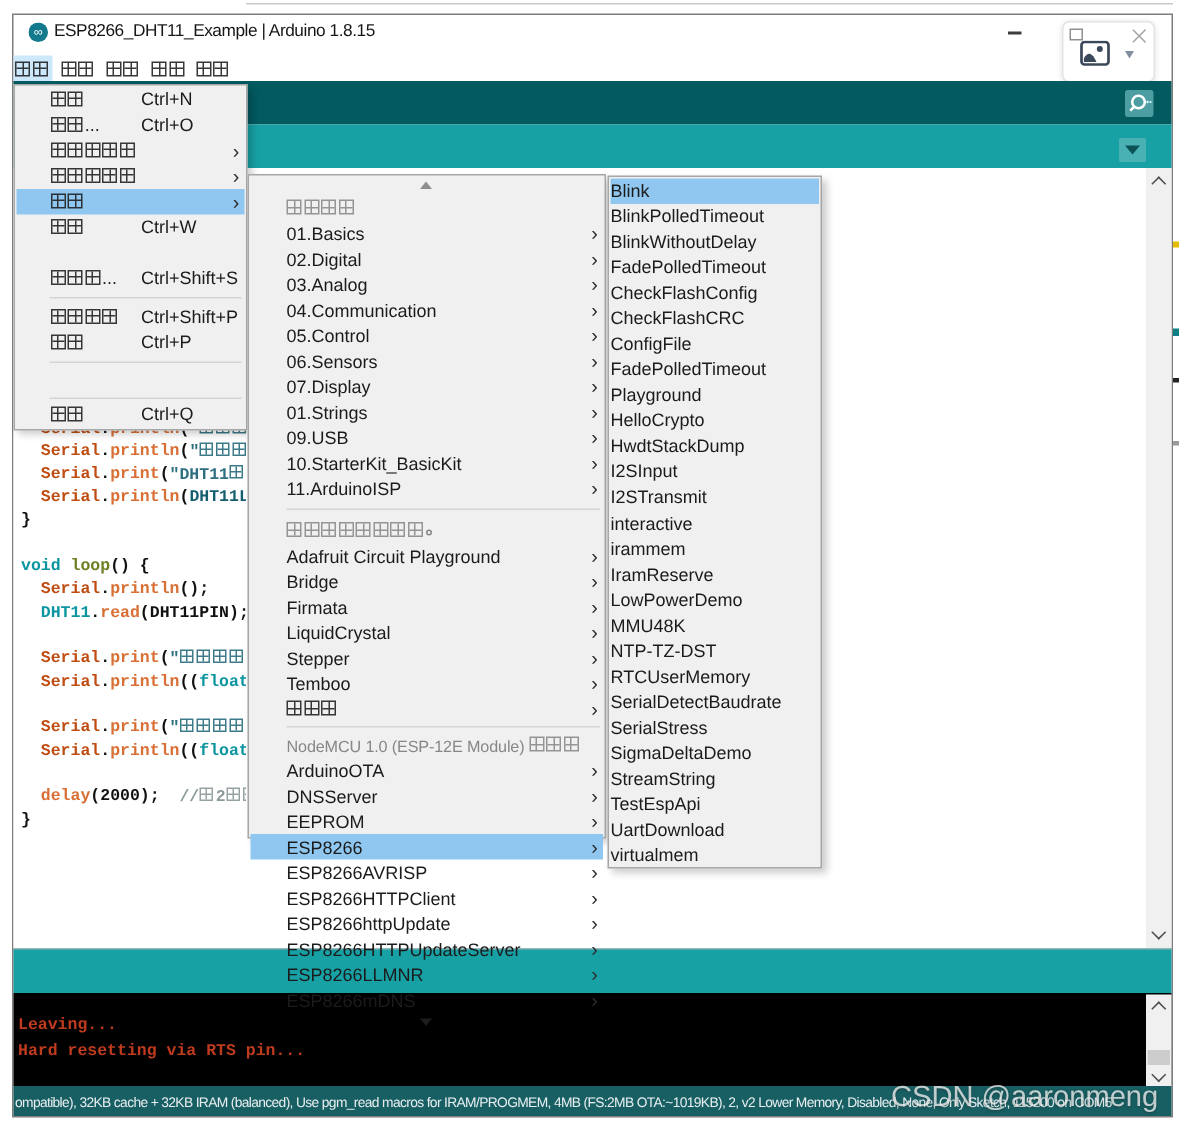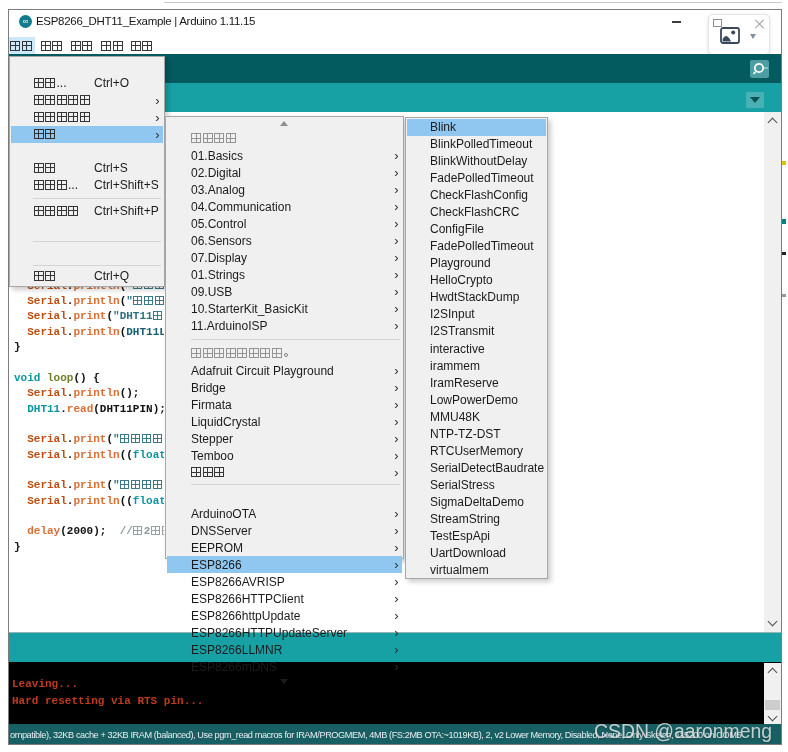--- a/index.html
+++ b/index.html
@@ -45,39 +45,39 @@
 
 .menu{position:absolute;background:#f0f0f0;border:1px solid #a7a7a7;box-shadow:3px 3px 5px rgba(0,0,0,.20);z-index:50}
 #filemenu{left:9px;top:55.5px;width:155.5px;height:231.5px}
 #exmenu{left:165px;top:116px;width:238.5px;height:443px}
 #espmenu{left:405px;top:116.5px;width:142.5px;height:462px}
 .mrow,.mrow2,.mrow3{position:absolute;height:17px;font-size:12px;color:#1b1b1b;display:flex;align-items:center}
 .mrow{left:1px;right:1px;padding-left:22.5px}
 .mrow2{left:1px;right:1px;padding-left:24px;white-space:nowrap}
 .mrow2 .lab{white-space:nowrap}
 .small{font-size:10.8px;letter-spacing:-0.1px}
-.mrow3{left:1px;right:1px;padding-left:23px}
+.mrow3{left:1px;right:1px;}
 .mrow .sc{position:absolute;left:83px}
 .mrow .ar,.mrow2 .ar{position:absolute;right:3px;font-size:13px;color:#2c2c2c}
 .hl{background:#8fc7f0}
 .gray{color:#878787}
 .msep{position:absolute;left:23px;right:3px;height:1px;background:#d4d4d4}
 .msep2{position:absolute;left:25px;right:3px;height:1px;background:#d4d4d4}
 .scrow{position:absolute;left:1px;right:1px;display:flex;align-items:center;justify-content:center}
 .tri-up{width:0;height:0;border-left:4px solid transparent;border-right:4px solid transparent;border-bottom:5px solid #8e8e8e}
 .tri-dn{width:0;height:0;border-left:4.5px solid transparent;border-right:4.5px solid transparent;border-top:5.5px solid #1c1c1c}
 .etick{position:absolute;width:4px;z-index:70}
 </style></head><body>
 <div id="topline"></div>
 <div id="win"></div>
 <svg class="abs" style="left:19px;top:15px" width="13" height="13" viewBox="0 0 13 13">
     <circle cx="6.5" cy="6.5" r="6.5" fill="#127a8c"></circle>
     <text x="6.5" y="9.3" font-size="8.4" fill="#fff" text-anchor="middle" font-family="Liberation Sans">∞</text>
   </svg>
-<div id="title">ESP8266_DHT11_Example | Arduino 1.11.15</div>
+<div id="title">ESP8266_DHT11_Example | Arduino 1.8.15</div>
 <div id="mindash"></div>
 <div id="ovl"></div>
 <div id="maxbtn"></div>
 <div id="closex"></div>
 <svg class="abs" style="left:720px;top:27px" width="20" height="17" viewBox="0 0 20 17">
     <rect x="1" y="1" width="18" height="15" rx="2" fill="none" stroke="#3b4859" stroke-width="1.8"></rect>
     <circle cx="13.2" cy="5.6" r="2" fill="#3b4859"></circle>
     <path d="M2.6 14.4 L2.6 12 Q6 5.8 9.8 12 L11 14.4 Z" fill="#3b4859"></path>
   </svg>
 <div class="abs" style="left:749.5px;top:33.5px;width:0;height:0;border-left:3.5px solid transparent;border-right:3.5px solid transparent;border-top:5px solid #808e9e"></div>
@@ -141,48 +141,56 @@
 <div class="chev dn" style="left:769px;top:713px"></div>
 <div class="abs" style="left:765px;top:700px;width:15px;height:10px;background:#cdcdcd"></div>
 <div id="status"></div>
 <div id="stxt">ompatible), 32KB cache + 32KB IRAM (balanced), Use pgm_read macros for IRAM/PROGMEM, 4MB (FS:2MB OTA:~1019KB), 2, v2 Lower Memory, Disabled, None, Only Sketch, 115200 on COM5</div>
 <div id="wm">CSDN @aaronmeng</div>
 <div class="etick" style="left:782px;top:161px;height:4px;background:#e2bd00"></div>
 <div class="etick" style="left:782px;top:219px;height:5px;background:#0e7f86"></div>
 <div class="etick" style="left:782px;top:252px;height:3px;background:#222"></div>
 <div class="etick" style="left:782px;top:294px;height:3px;background:#9a9a9a"></div>
 <div class="menu" id="filemenu">
+    <div class="mrow" style="top:1.0px">
+      <span class="lab"><i class="z"></i><i class="z"></i></span>
+      <span class="sc">Ctrl+N</span>
+    </div>
     <div class="mrow" style="top:18.0px">
       <span class="lab"><i class="z"></i><i class="z"></i><span class="dots">...</span></span>
       <span class="sc">Ctrl+O</span>
     </div>
     <div class="mrow" style="top:35.0px">
       <span class="lab"><i class="z"></i><i class="z"></i><i class="z"></i><i class="z"></i><i class="z"></i></span>
       <span class="ar">›</span>
     </div>
     <div class="mrow" style="top:52.0px">
       <span class="lab"><i class="z"></i><i class="z"></i><i class="z"></i><i class="z"></i><i class="z"></i></span>
       <span class="ar">›</span>
     </div>
     <div class="mrow hl" style="top:69.0px">
       <span class="lab"><i class="z"></i><i class="z"></i></span>
       <span class="ar">›</span>
     </div>
-    <div class="mrow" style="top:103.0px">
-      <span class="lab"><i class="z"></i><i class="z"></i></span>
-      <span class="sc">Ctrl+S</span>
+    <div class="mrow" style="top:86.0px">
+      <span class="lab"><i class="z"></i><i class="z"></i></span>
+      <span class="sc">Ctrl+W</span>
     </div>
     <div class="mrow" style="top:120.0px">
       <span class="lab"><i class="z"></i><i class="z"></i><i class="z"></i><span class="dots">...</span></span>
       <span class="sc">Ctrl+Shift+S</span>
     </div>
     <div class="mrow" style="top:146.0px">
       <span class="lab"><i class="z"></i><i class="z"></i><i class="z"></i><i class="z"></i></span>
       <span class="sc">Ctrl+Shift+P</span>
     </div>
+    <div class="mrow" style="top:163.0px">
+      <span class="lab"><i class="z"></i><i class="z"></i></span>
+      <span class="sc">Ctrl+P</span>
+    </div>
     <div class="mrow" style="top:211.0px">
       <span class="lab"><i class="z"></i><i class="z"></i></span>
       <span class="sc">Ctrl+Q</span>
     </div>
     <div class="msep" style="top:141.0px"></div>
     <div class="msep" style="top:184.0px"></div>
     <div class="msep" style="top:208.0px"></div>
   </div>
 <div class="menu" id="exmenu">
     <div class="scrow" style="top:0px;height:13px">
@@ -258,20 +266,23 @@
       <span class="lab">Stepper</span>
       <span class="ar">›</span>
     </div>
     <div class="mrow2" style="top:330.0px">
       <span class="lab">Temboo</span>
       <span class="ar">›</span>
     </div>
     <div class="mrow2" style="top:347.0px">
       <span class="lab"><i class="z"></i><i class="z"></i><i class="z"></i></span>
       <span class="ar">›</span>
+    </div>
+    <div class="mrow2 gray" style="top:371.0px">
+      <span class="lab"><span class="small">NodeMCU 1.0 (ESP-12E Module) <i class="z"></i><i class="z"></i><i class="z"></i></span></span>
     </div>
     <div class="mrow2" style="top:388.0px">
       <span class="lab">ArduinoOTA</span>
       <span class="ar">›</span>
     </div>
     <div class="mrow2" style="top:405.0px">
       <span class="lab">DNSServer</span>
       <span class="ar">›</span>
     </div>
     <div class="mrow2" style="top:422.0px">

